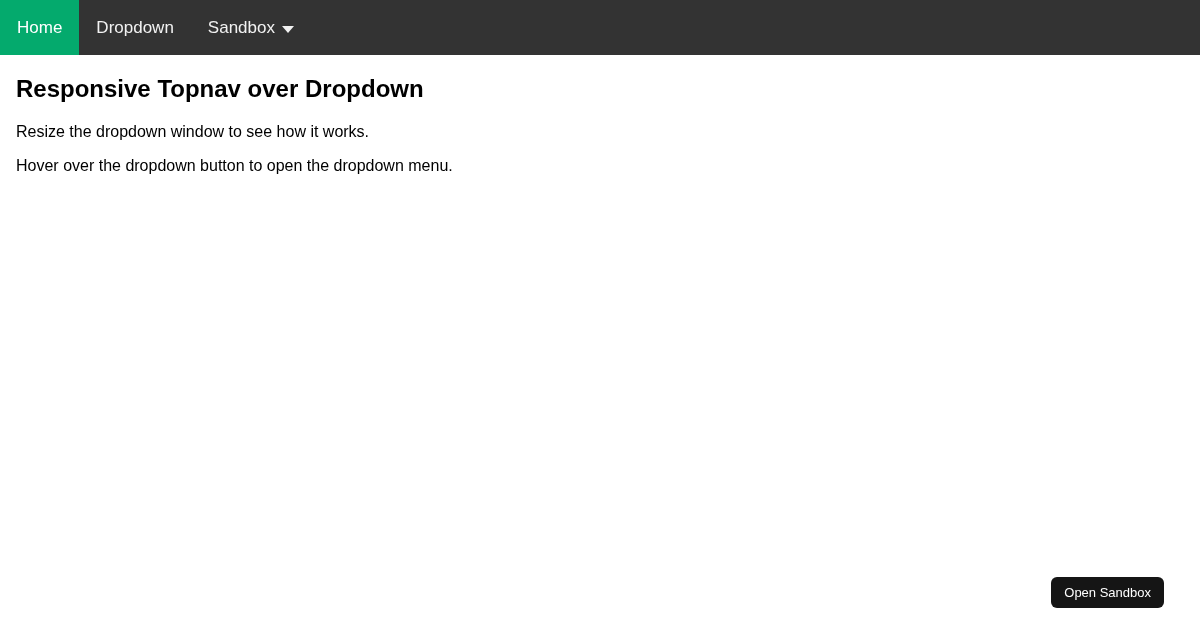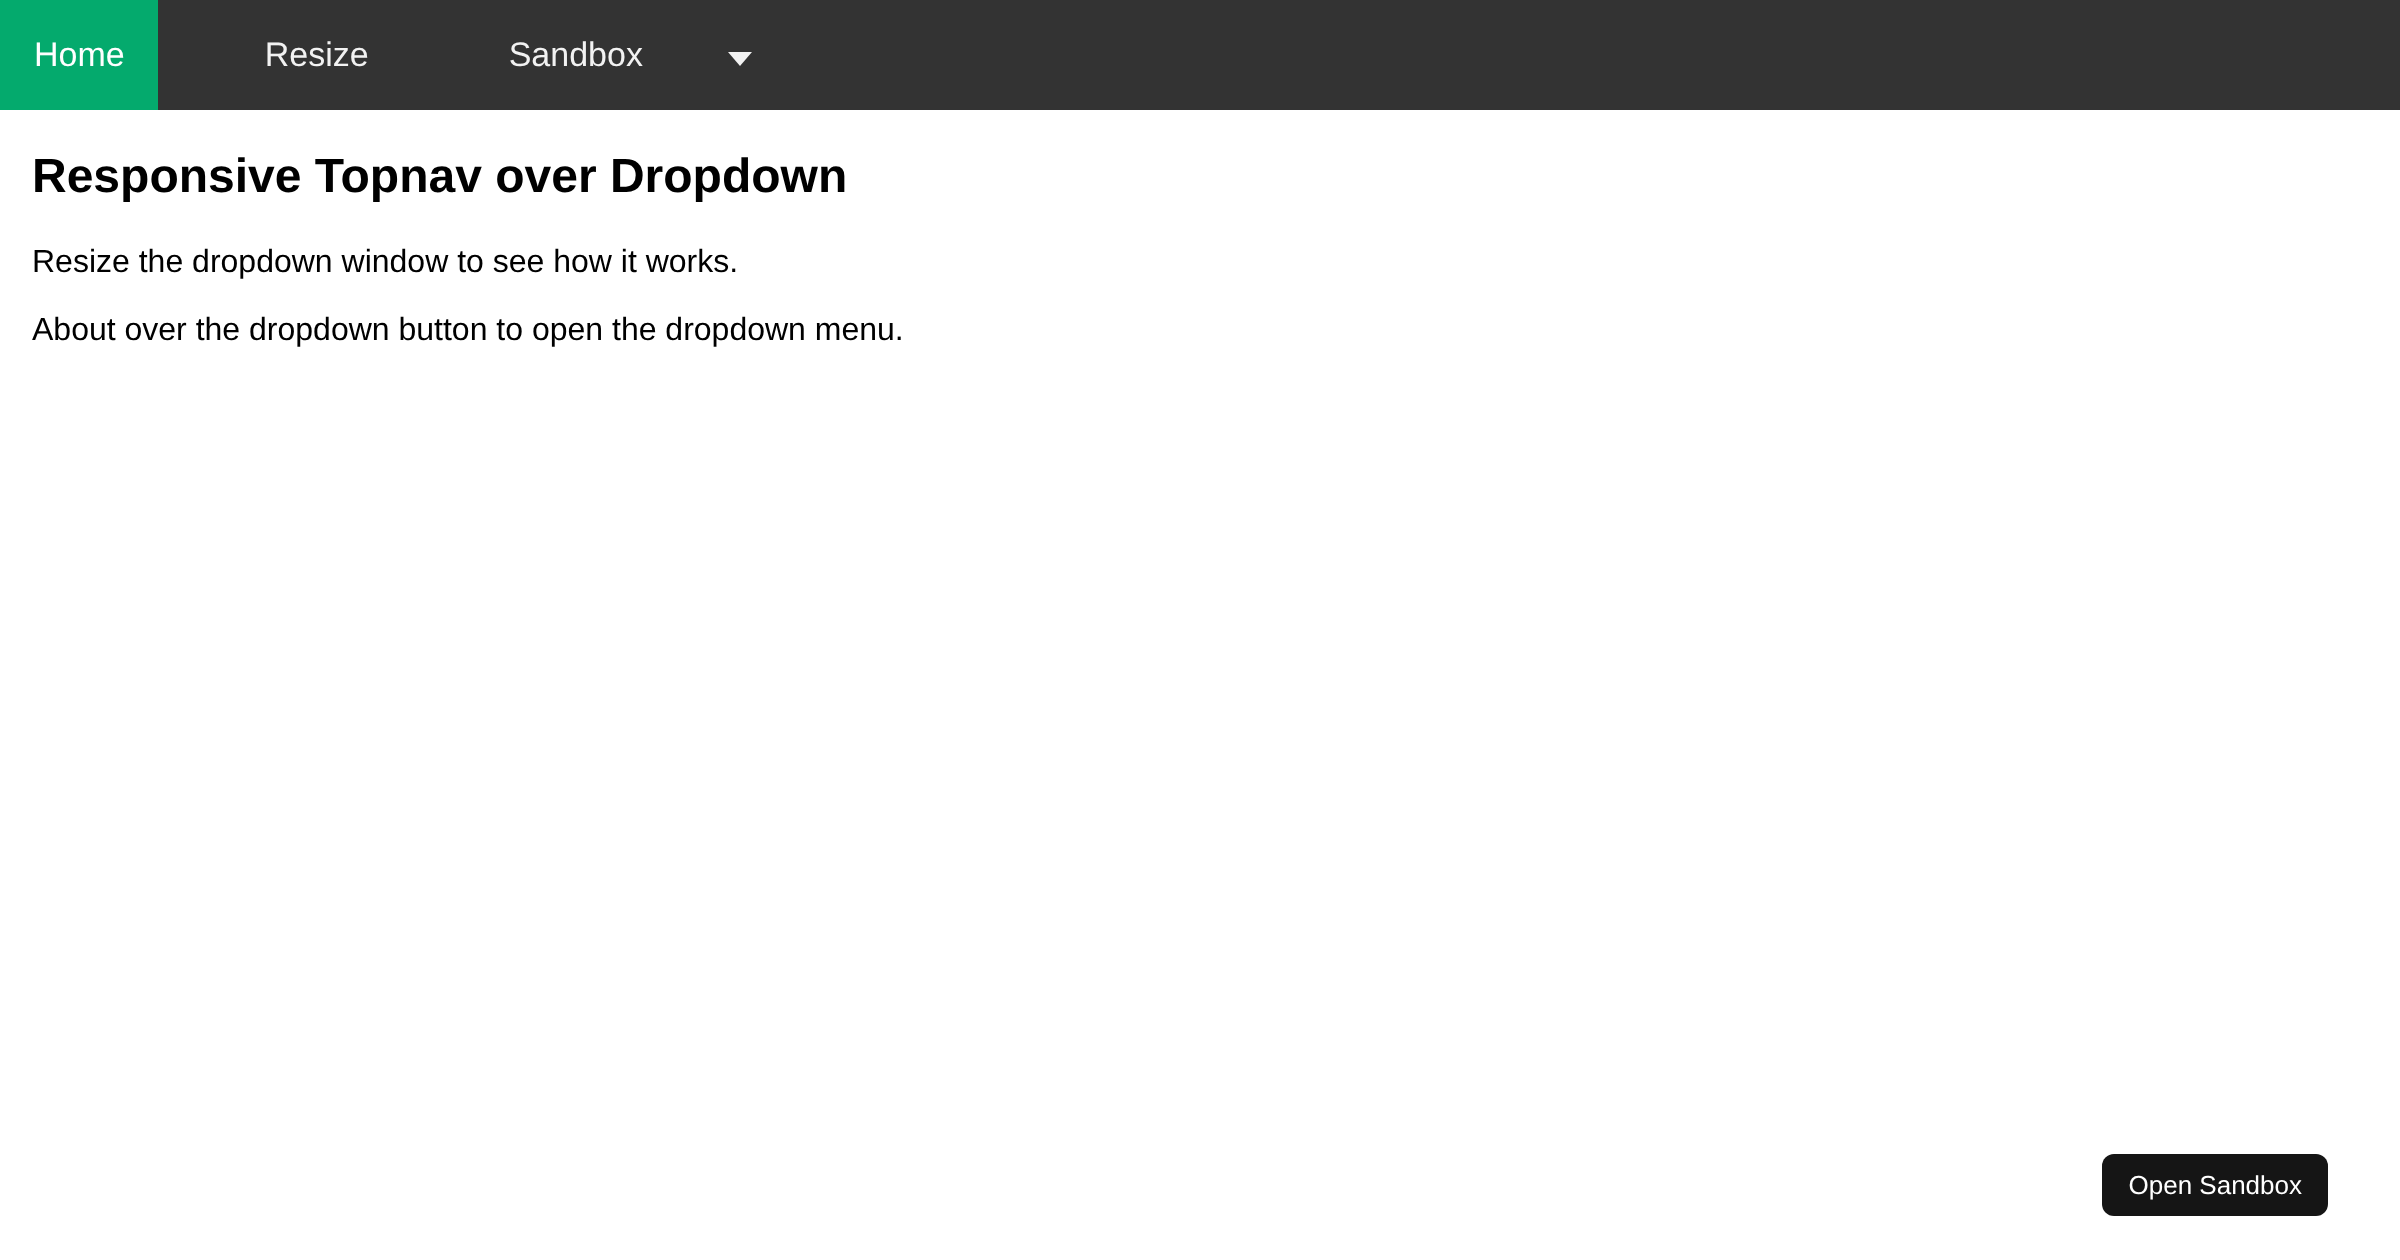--- a/index.html
+++ b/index.html
@@ -1,15 +1,15 @@
 <!DOCTYPE html>
 <html><head>
 <meta charset="utf-8">
 <style>
-  * { box-sizing: border-box; gap: 36px; }
+  * { box-sizing: border-box; }
   html, body {
     margin: 0;
     padding: 0;
     width: 1200px;
     height: 630px;
     background: #ffffff;
     font-family: "Liberation Sans", sans-serif;
     overflow: hidden;
   }
 
@@ -78,26 +78,26 @@
     font-size: 13px;
     font-family: "Liberation Sans", sans-serif;
     cursor: pointer;
   }
 </style>
 </head>
 <body>
 
 <nav class="topnav">
   <a class="active">Home</a>
-  <a>Resize</a>
+  <a>Dropdown</a>
   <a>
     <span>Sandbox</span>
     <span class="caret-down"></span>
   </a>
 </nav>
 
 <div class="content">
   <h2>Responsive Topnav over Dropdown</h2>
   <p>Resize the dropdown window to see how it works.</p>
-  <p>About over the dropdown button to open the dropdown menu.</p>
+  <p>Hover over the dropdown button to open the dropdown menu.</p>
 </div>
 
 <button class="open-sandbox">Open Sandbox</button>
 
 </body></html>

